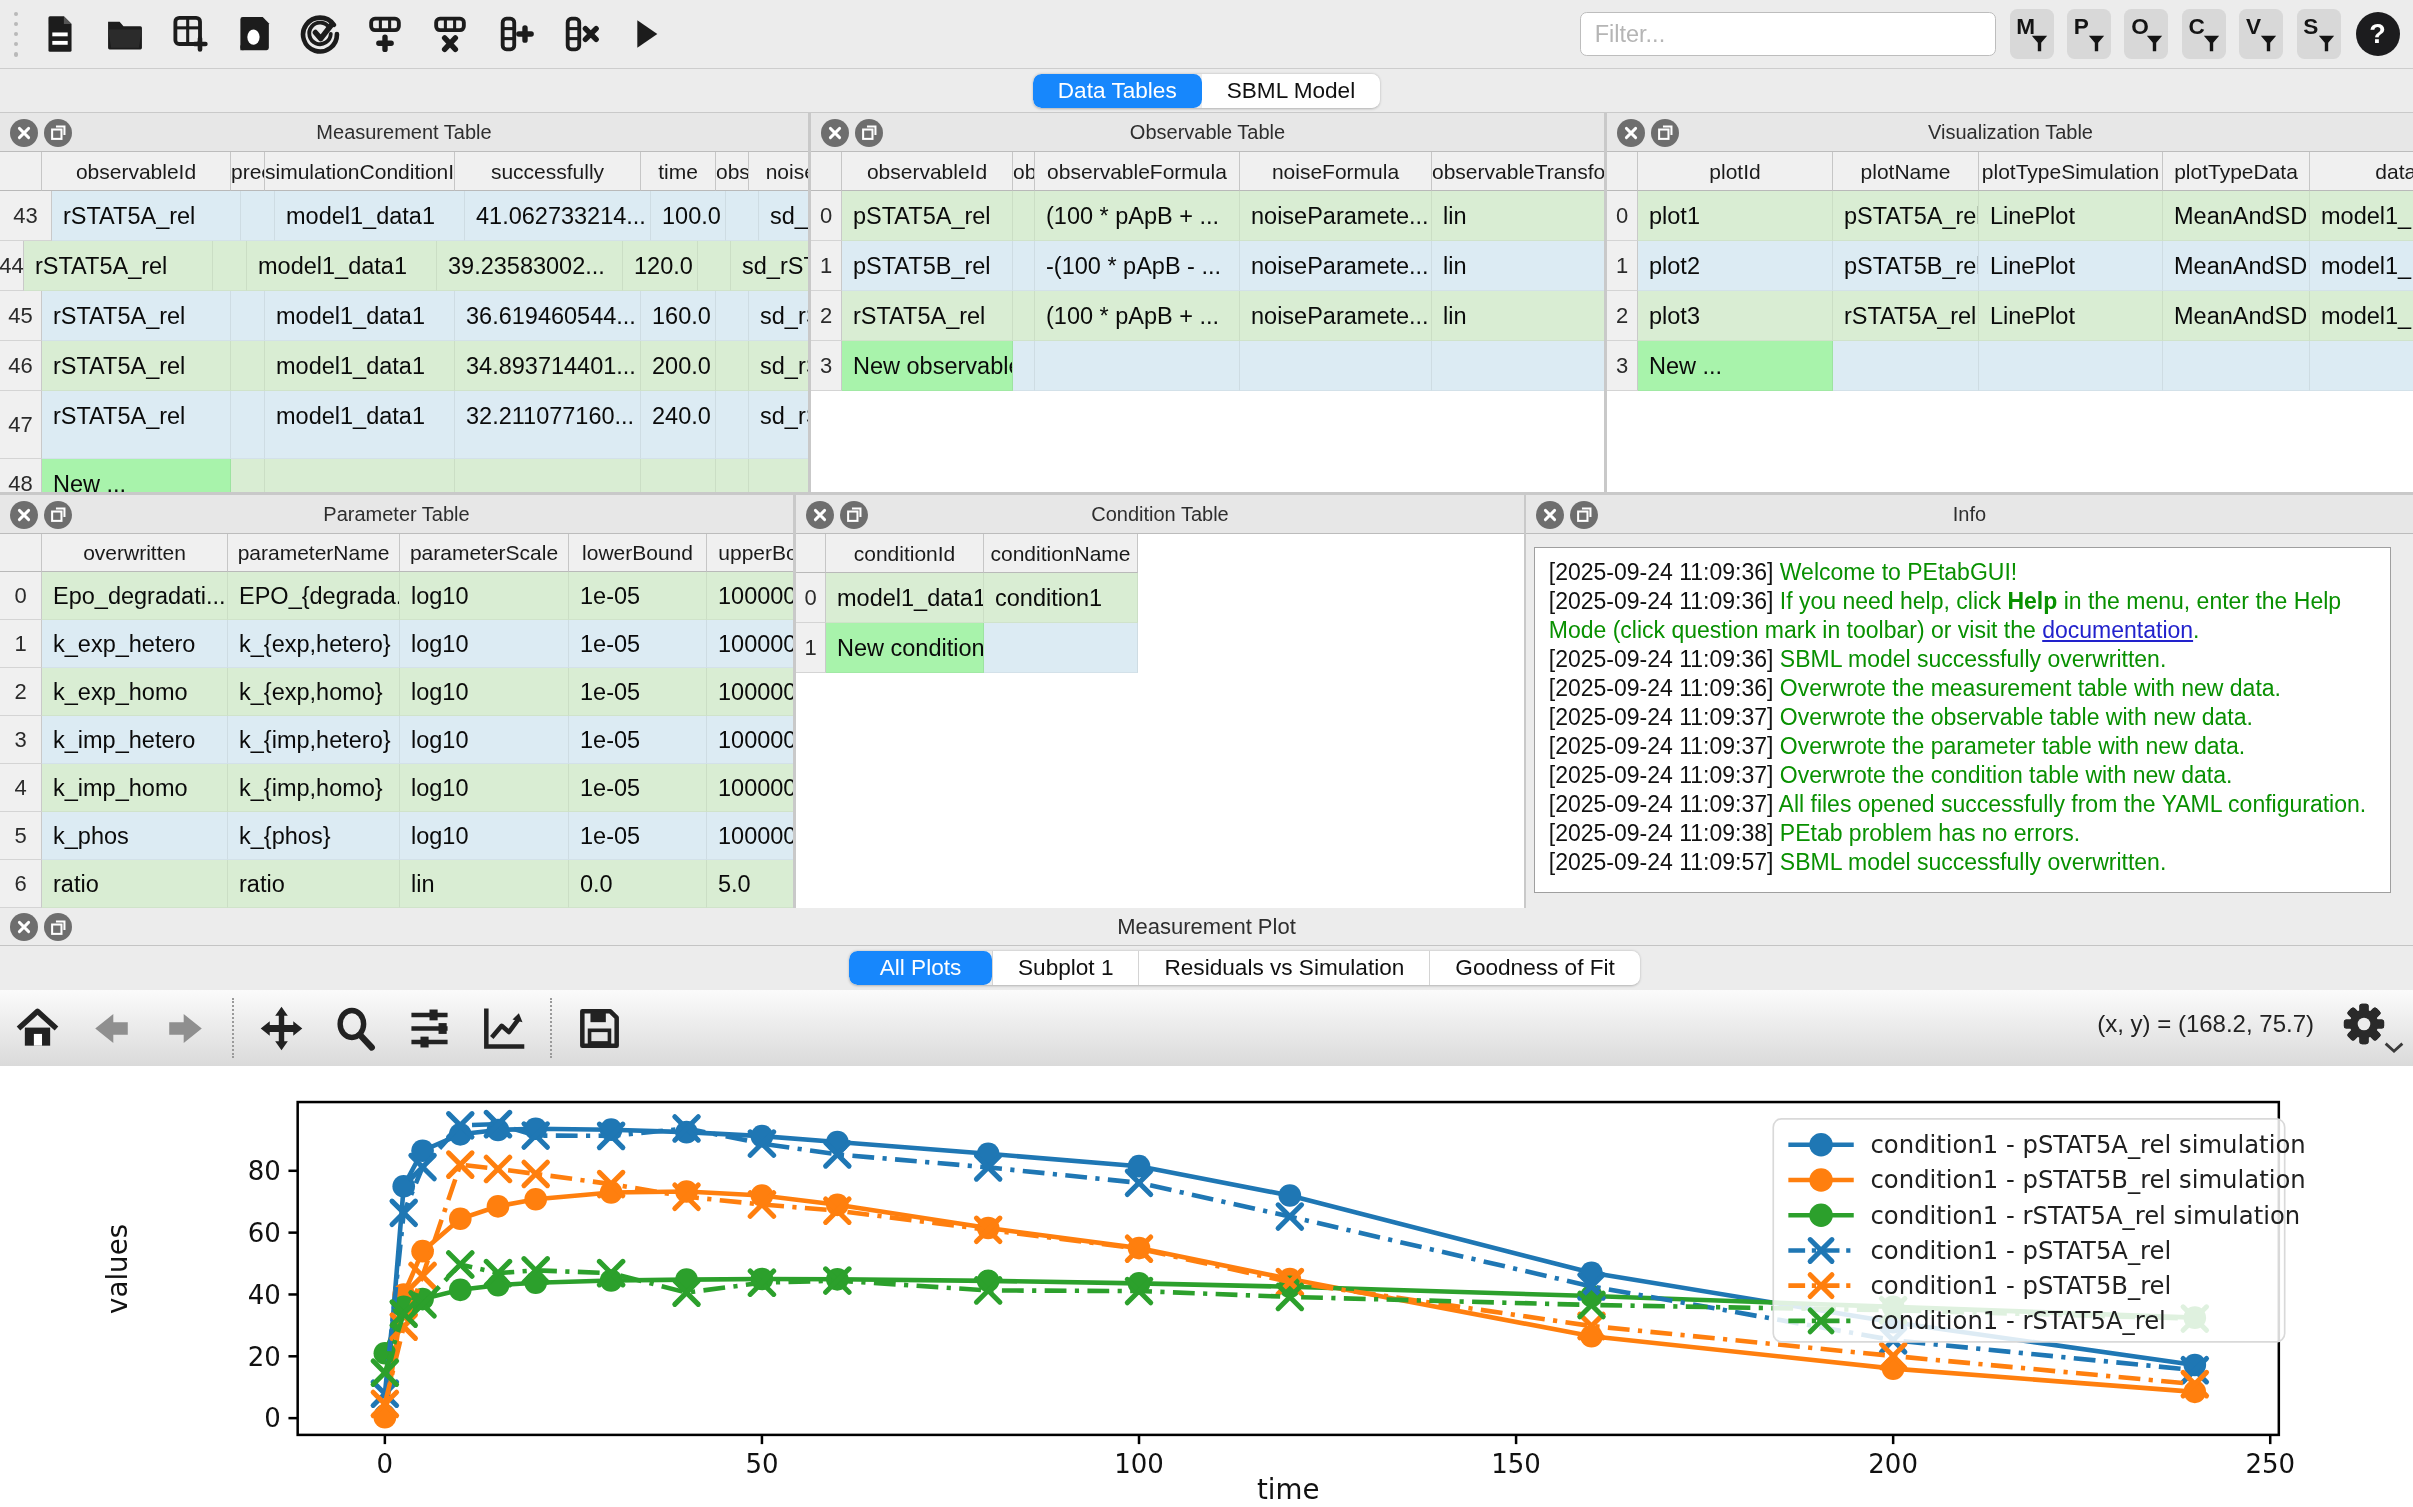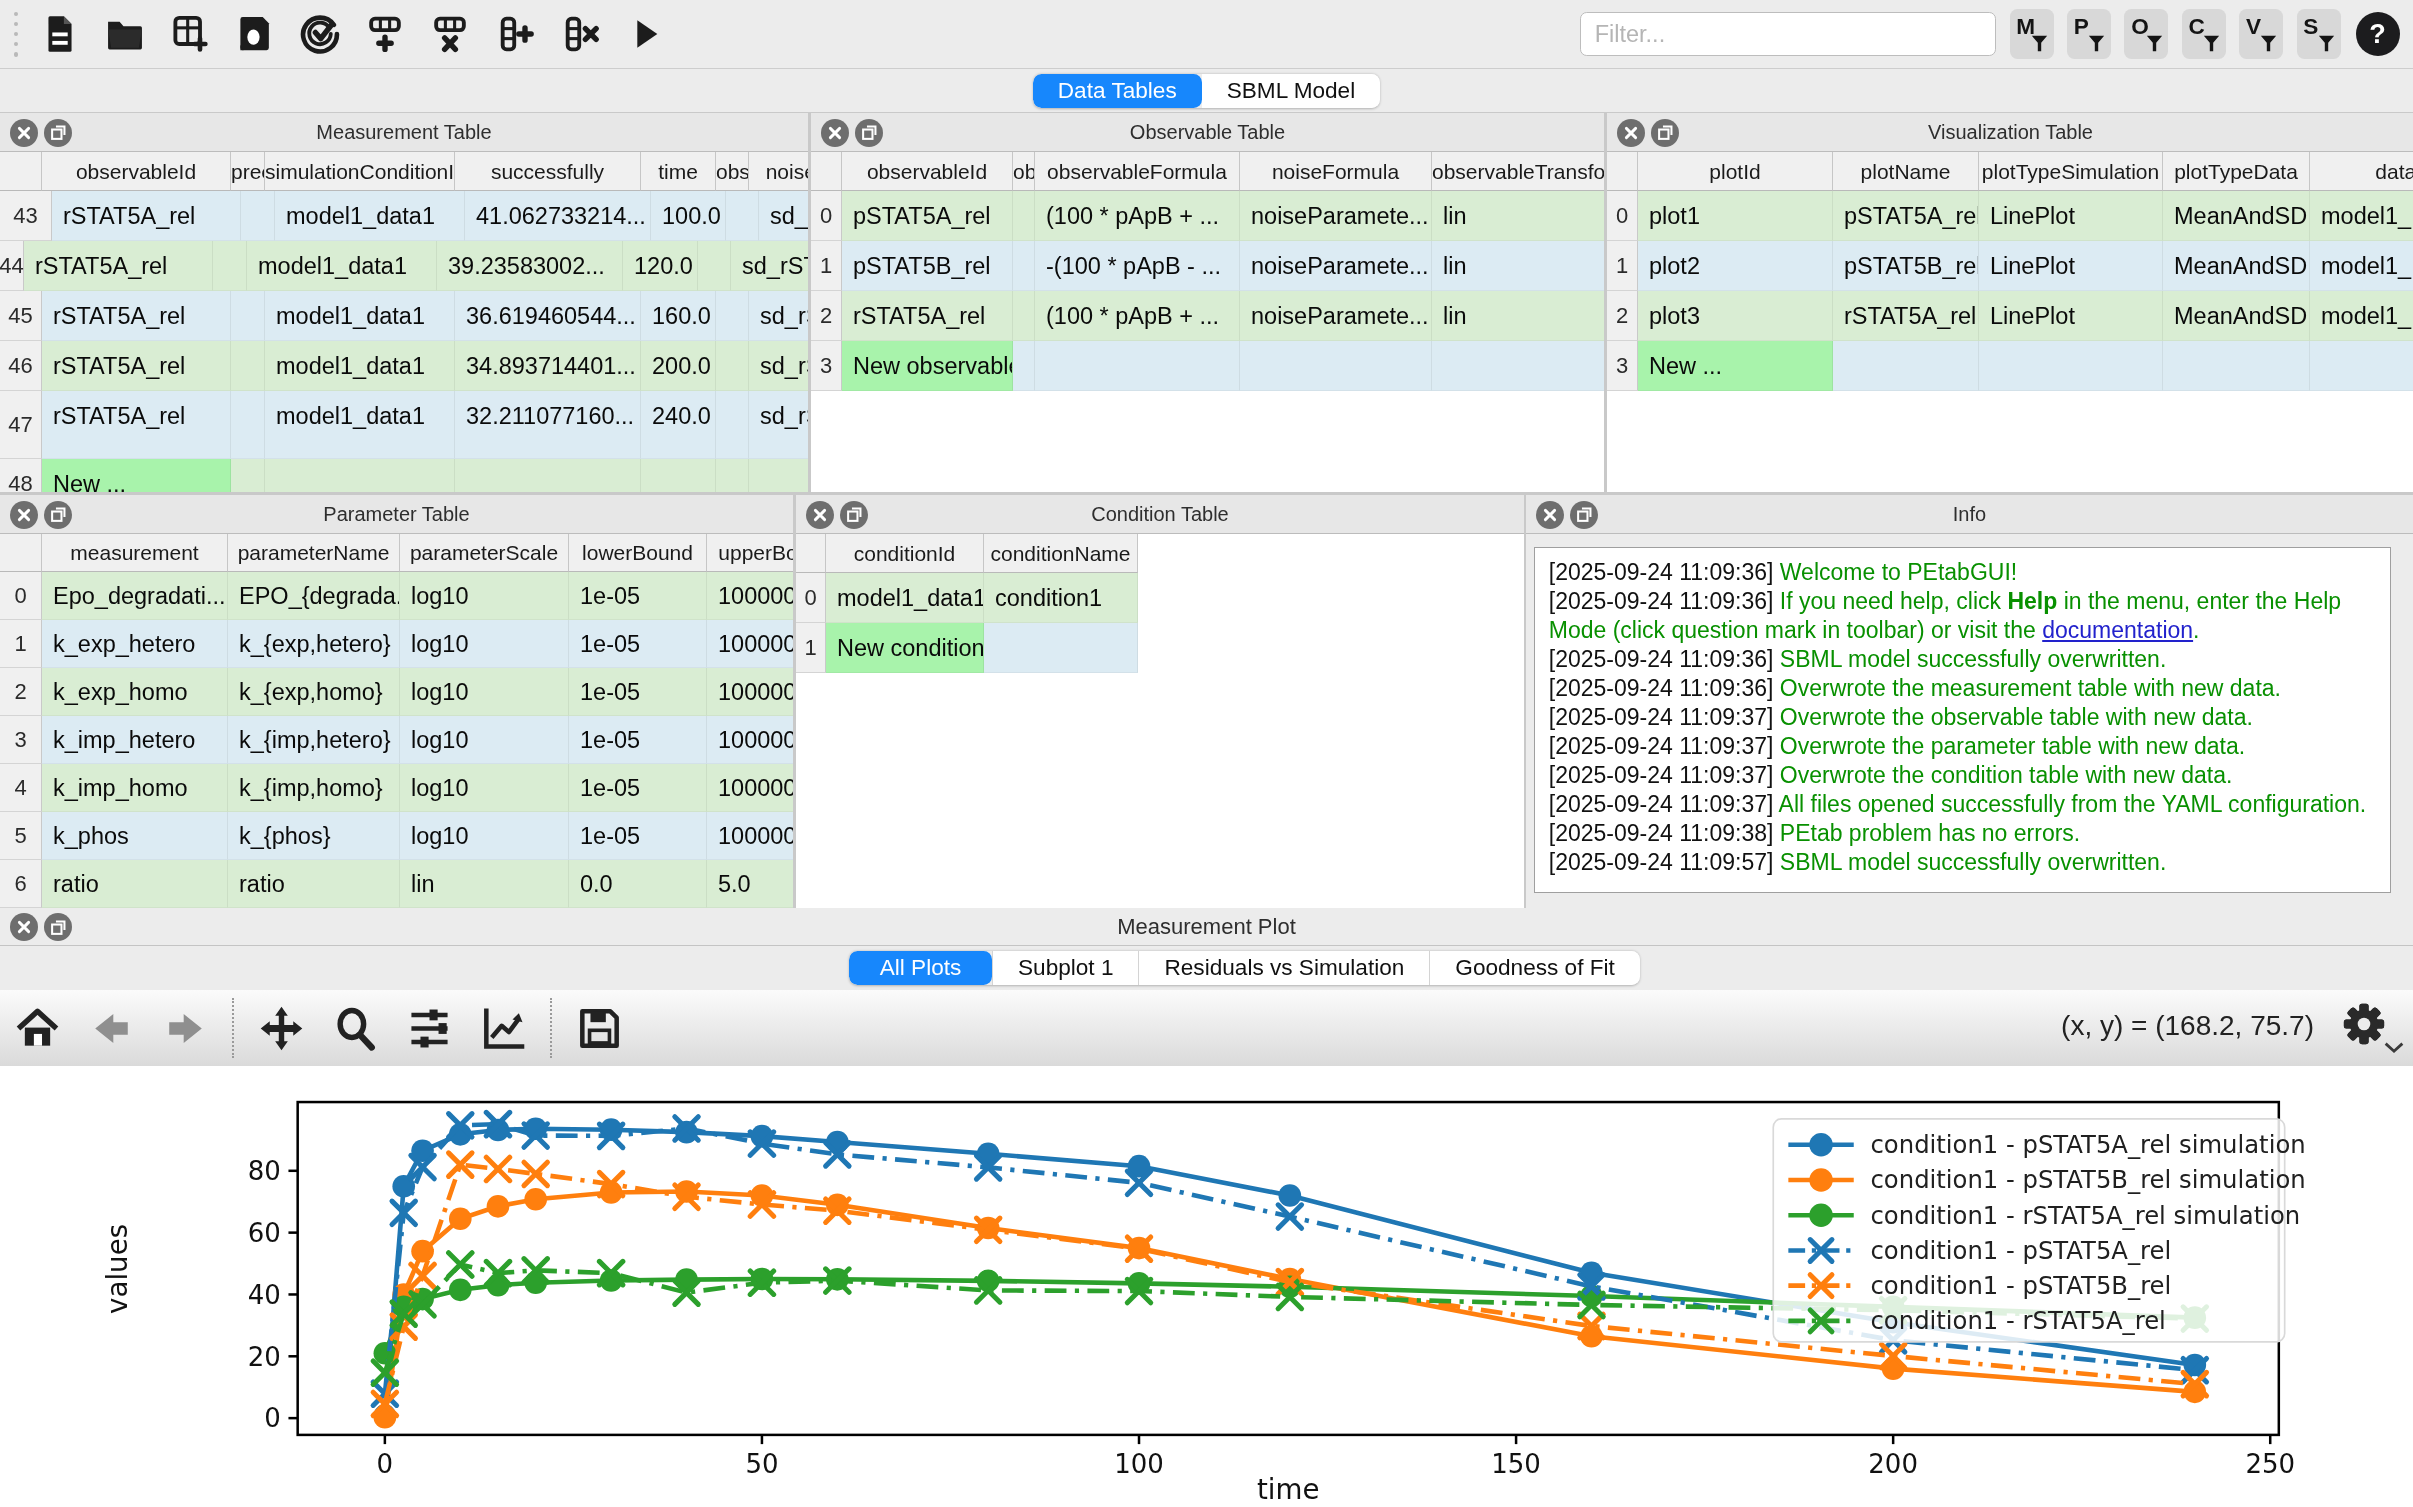--- a/index.html
+++ b/index.html
@@ -67,21 +67,21 @@
   #plot-panel { position:absolute; left:0; top:908px; width:2413px; height:600px; background:#ececec; }
   #plot-panel > header { height:38px; background:#ececec; border-bottom:0.8px solid #c4c4c4; position:relative;
                          display:flex; align-items:center; justify-content:center; }
   #plot-panel > header h2 { font-size:22px; font-weight:normal; color:#2e2e2e; }
   #plot-tabs { height:44px; display:flex; align-items:center; padding-left:849px; background:#ececec; }
   #mpl-toolbar { height:77px; background:linear-gradient(#fbfbfb,#dadada); border-bottom:1.7px solid #bdbdbd;
                  display:flex; align-items:center; position:relative; }
   .mbtn { background:none; border:none; width:74px; height:67px; display:flex; align-items:center; justify-content:center; cursor:pointer; }
   .mbtn svg { width:47px; height:47px; }
   .msep { width:0; height:60px; border-left:2.5px dotted #9a9a9a; margin:0 10px; }
-  #coords { position:absolute; right:99px; top:20px; font-size:28px; color:#222; }
+  #coords { position:absolute; right:99px; top:20px; font-size:24px; color:#222; }
   #gearbtn { position:absolute; right:23.5px; top:8.4px; background:none; border:none; cursor:pointer; }
   #gear-chev { position:absolute; right:8.4px; top:52px; }
   #canvas { position:absolute; left:0; top:158px; width:2413px; height:441px; background:#fff; }
 </style>
 </head>
 <body>
 
 <div id="app">
 
   <div id="tabbar">
@@ -435,21 +435,21 @@
             <svg width="17" height="17" viewBox="0 0 20 20">
               <rect x="2.5" y="6.5" width="11" height="11" fill="none" stroke="#fff" stroke-width="2.4"></rect>
               <path d="M7 3h10v10" fill="none" stroke="#fff" stroke-width="2.4"></path>
             </svg>
           </button>
         <h2>Parameter Table</h2>
       </header>
       <div class="tblwrap">
           <div class="thead" style="height: 38px;">
             <div class="th" style="width: 42px; line-height: 38px;"></div>
-            <div class="th" style="width: 186px; line-height: 38px;">measurement</div>
+            <div class="th" style="width: 186px; line-height: 38px;">overwritten</div>
             <div class="th" style="width: 172px; line-height: 38px;">parameterName</div>
             <div class="th" style="width: 169px; line-height: 38px;">parameterScale</div>
             <div class="th" style="width: 138px; line-height: 38px;">lowerBound</div>
             <div class="th" style="width: 138px; line-height: 38px;">upperBound</div>
           </div>
           <div class="tr rg" style="height: 48px;">
             <div class="num" style="width: 42px;">0</div>
             <div class="td" style="width: 186px; line-height: 48px;">Epo_degradati...</div>
             <div class="td" style="width: 172px; line-height: 48px;">EPO_{degrada...</div>
             <div class="td" style="width: 169px; line-height: 48px;">log10</div>

